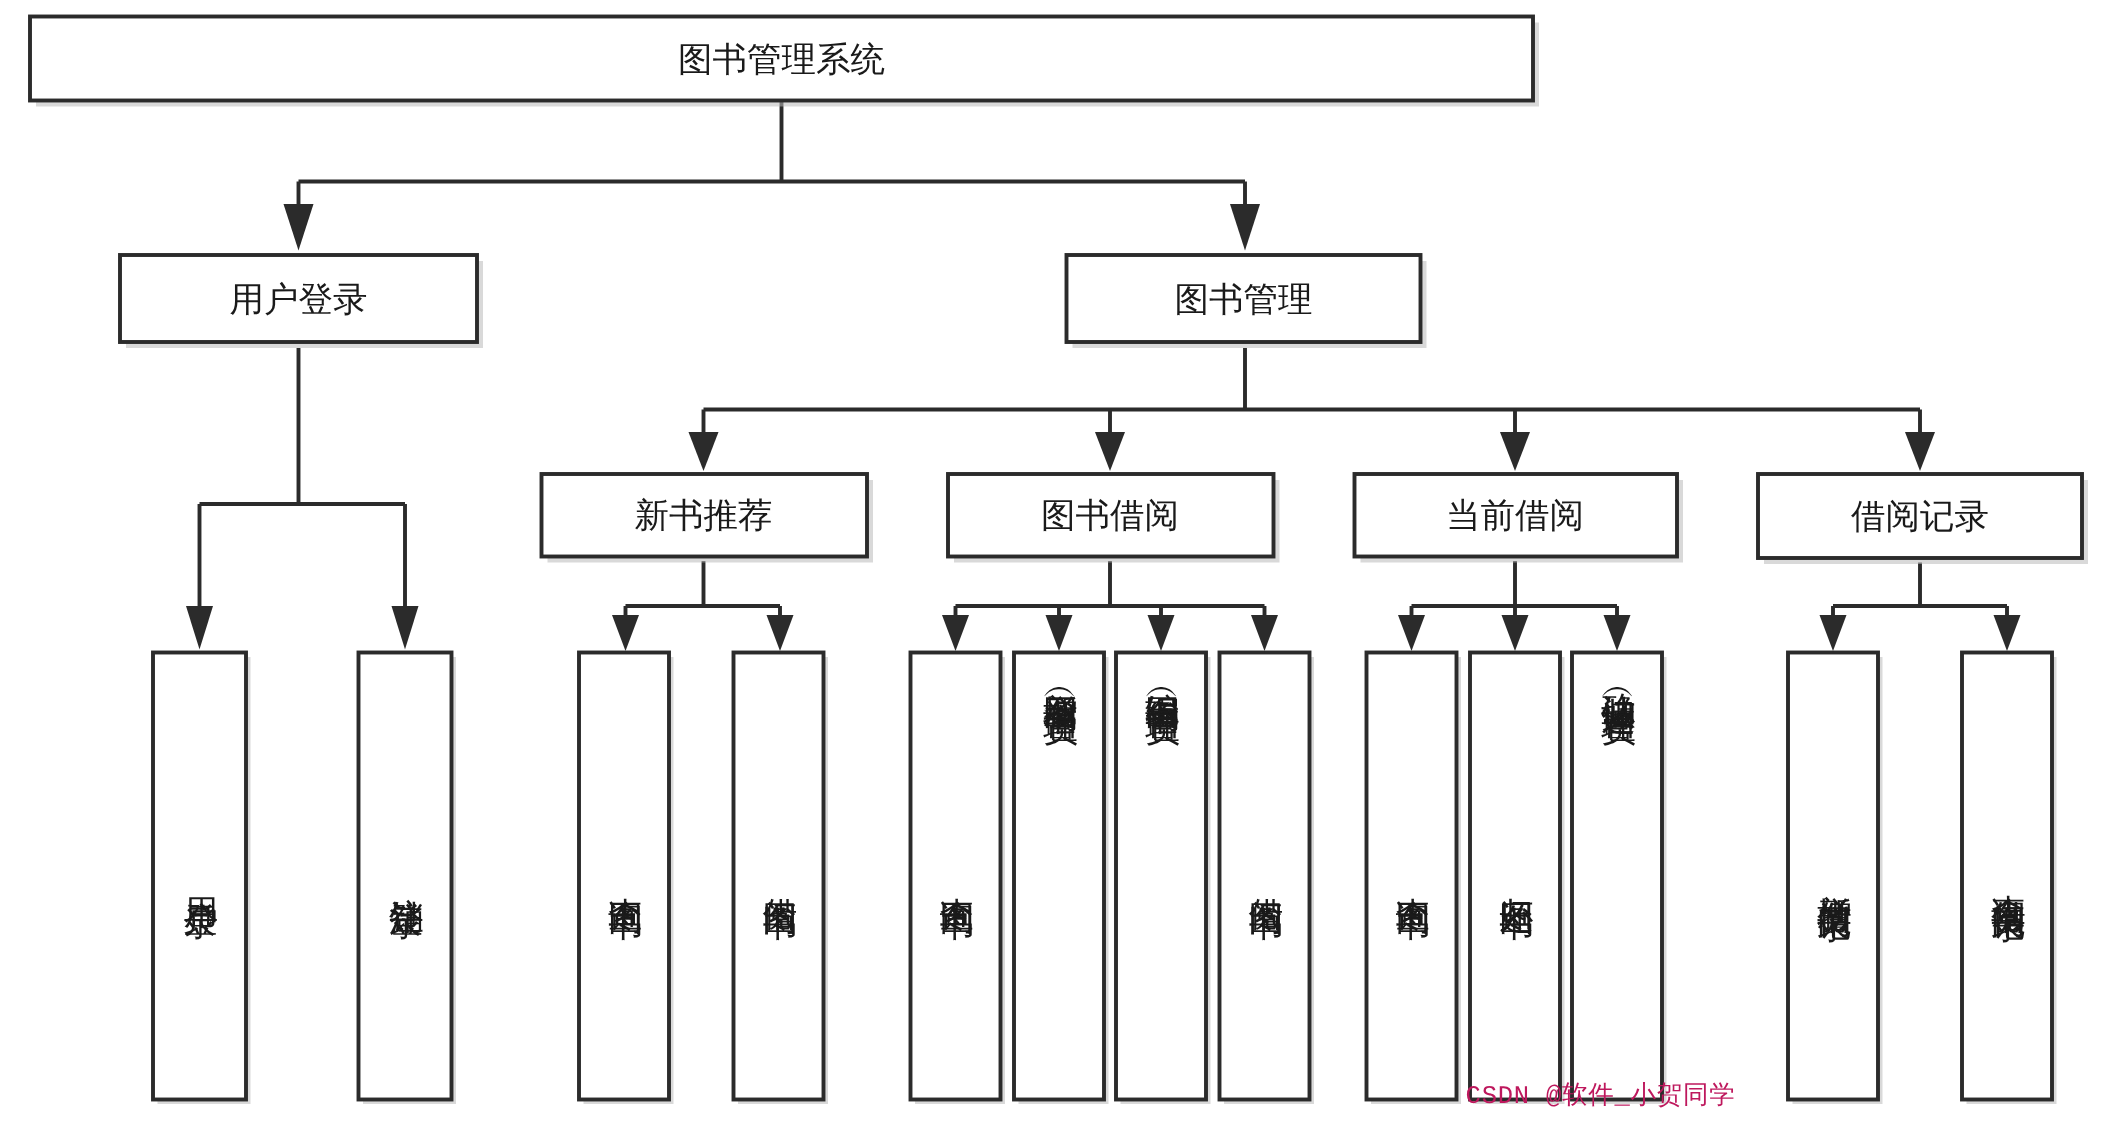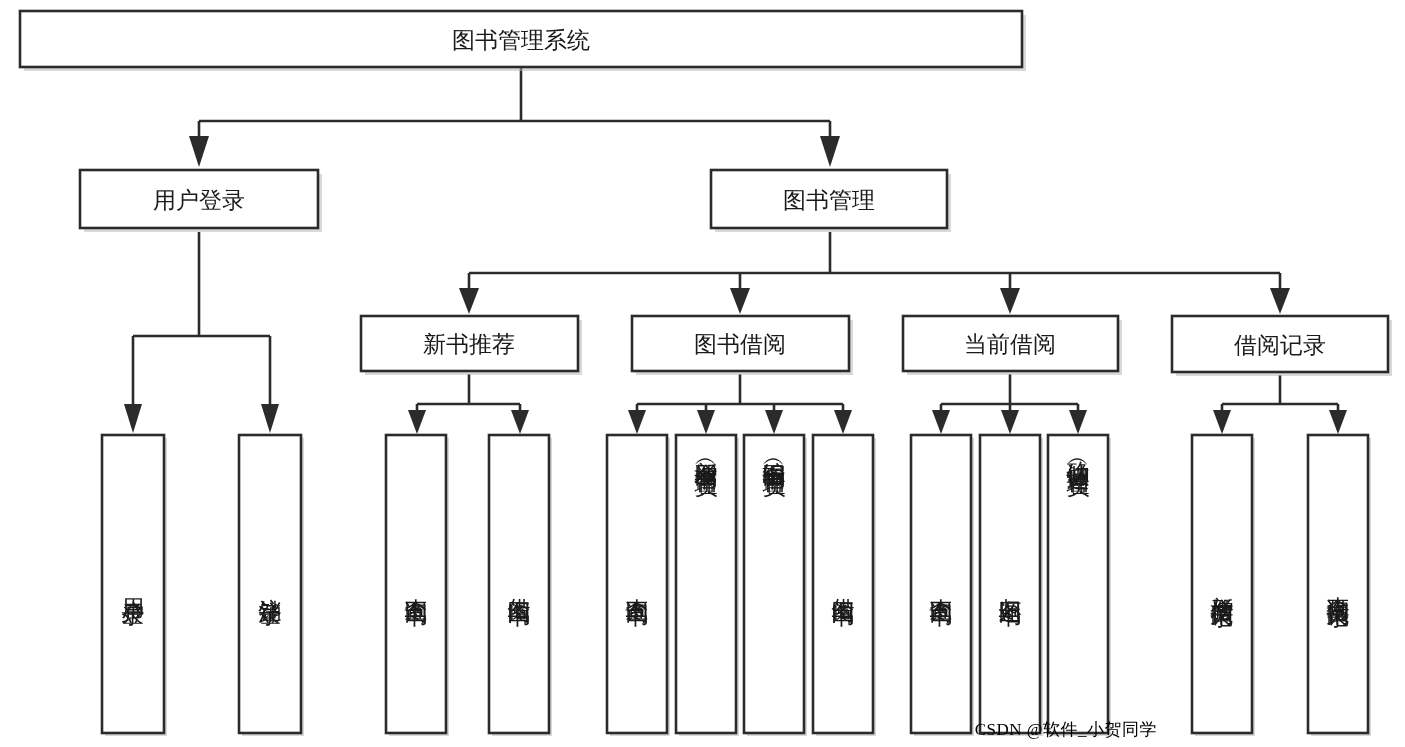--- a/index.html
+++ b/index.html
@@ -64,23 +64,23 @@
     align-items: center;
     justify-content: center;
     white-space: nowrap;
     pointer-events: none;
     user-select: none;
   }
   .watermark {
     position: absolute;
     right: 8px;
     bottom: 6px;
-    font-family: Liberation Serif, serif;
+    font-family: Liberation Mono, monospace;
     font-size: 17px;
-    color: #000000;
+    color: #be185d;
     letter-spacing: 0.5px;
     white-space: nowrap;
   }
 </style>
 </head>
 <body>
 
 <div id="diagram-root">
 
   <svg class="diagram" viewBox="0 0 1405 747" xmlns="http://www.w3.org/2000/svg">

